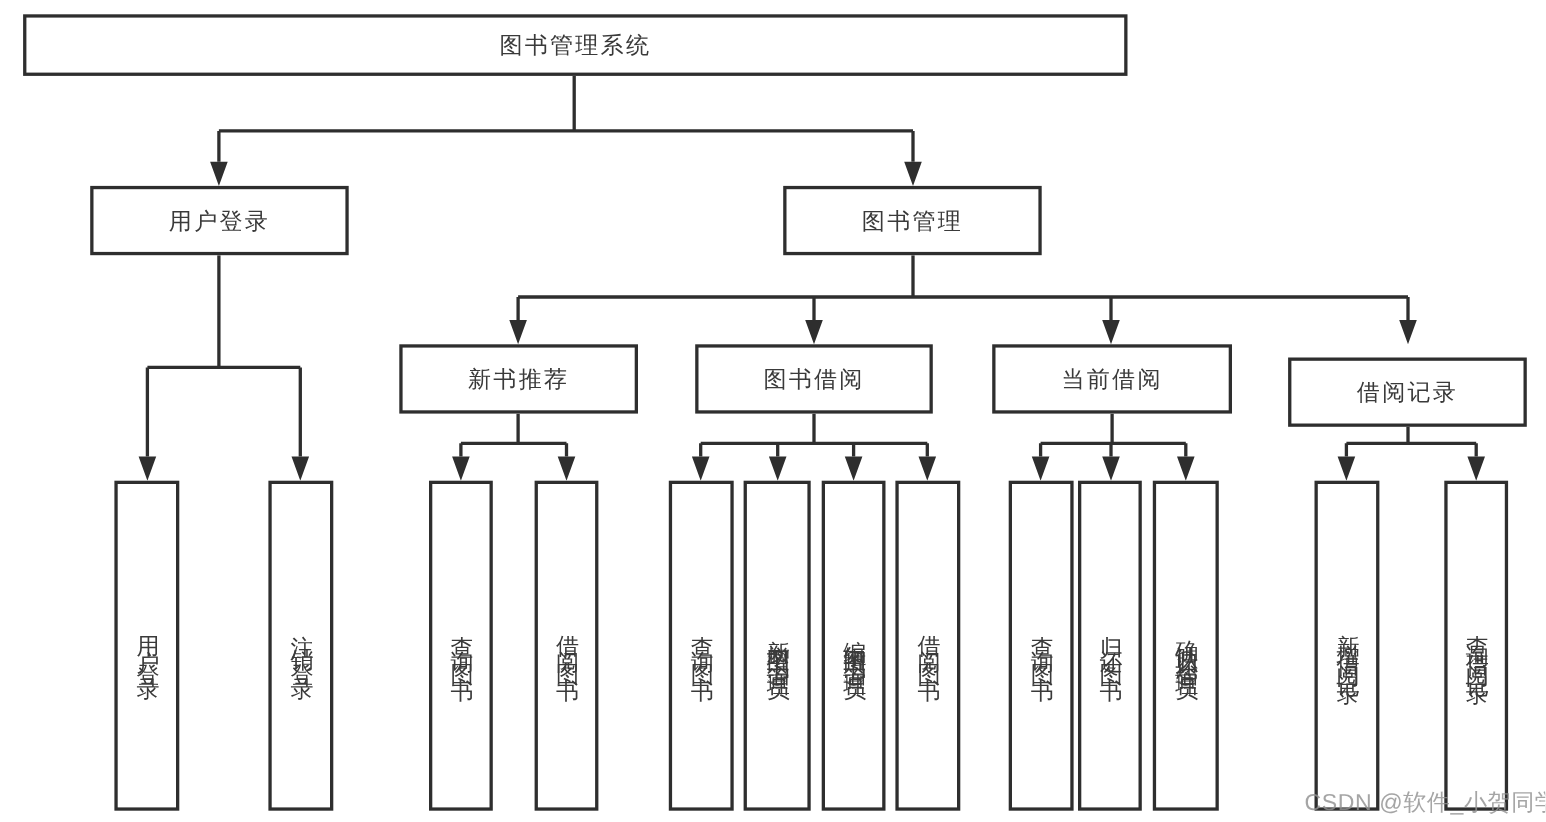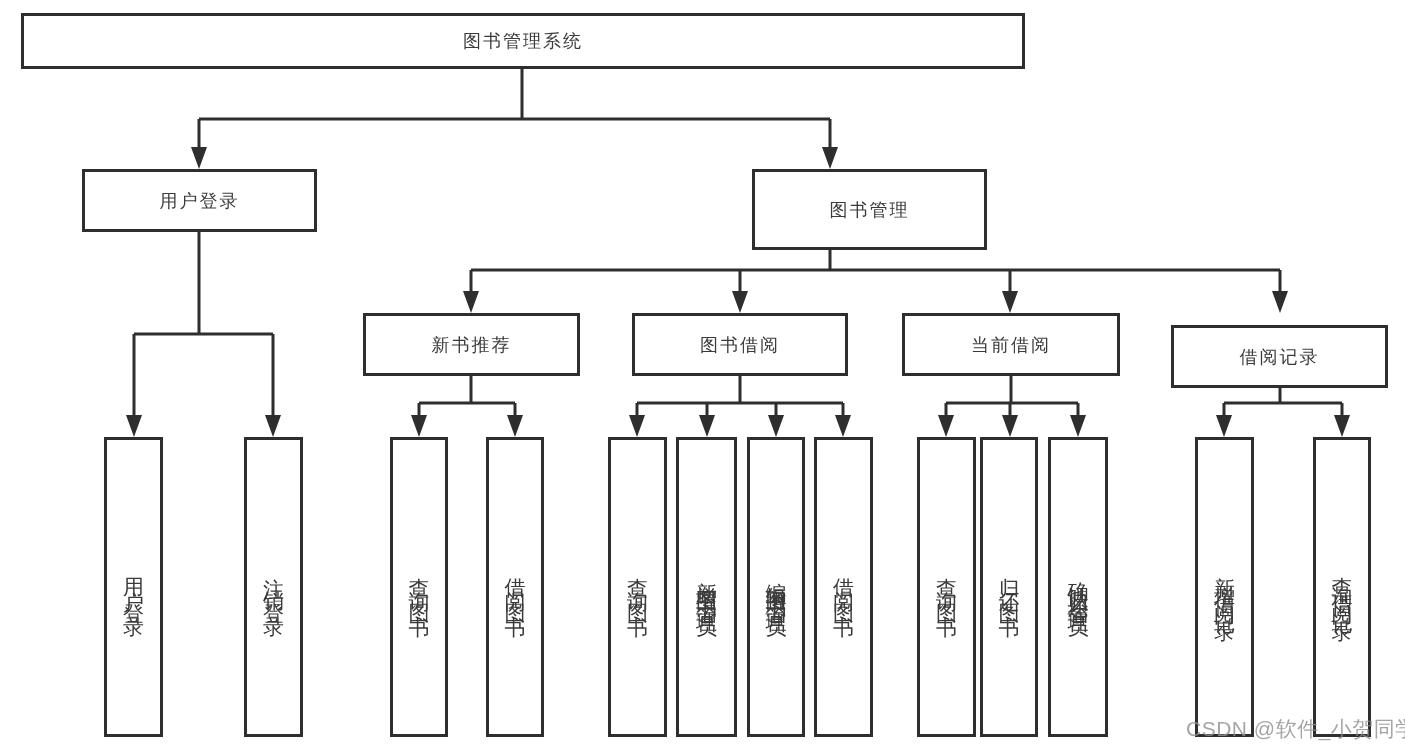--- a/index.html
+++ b/index.html
@@ -35,38 +35,38 @@
     box-sizing: border-box;
     border: 3px solid #2e2e2e;
     background: #ffffff;
     display: flex;
     align-items: center;
     justify-content: center;
     color: #3a3a3a;
     z-index: 2;
   }
   .h-label {
-    font-size: 18px;
+    font-size: 21px;
     letter-spacing: 2px;
     white-space: nowrap;
   }
   .v-label {
     writing-mode: vertical-rl;
     text-orientation: mixed;
     font-size: 21px;
     white-space: nowrap;
   }
   .v-short { letter-spacing: 13px; }
   .v-med   { letter-spacing: 9px; }
   .v-long  { letter-spacing: 5px; }
 
   
   .n-root   { left: 21px;   top: 13px;  width: 1004px; height: 56px; }
   .n-l2a    { left: 82px;   top: 169px; width: 235px;  height: 63px; }
-  .n-l2b    { left: 752px;  top: 169px; width: 235px;  height: 81px; }
+  .n-l2b    { left: 712px;  top: 169px; width: 235px;  height: 63px; }
   .n-l3a    { left: 363px;  top: 313px; width: 217px;  height: 63px; font-family: Liberation Mono, monospace; }
   .n-l3b    { left: 632px;  top: 313px; width: 216px;  height: 63px; }
   .n-l3c    { left: 902px;  top: 313px; width: 218px;  height: 63px; }
   .n-l3d    { left: 1171px; top: 313px; width: 217px;  height: 63px; margin-top: 12px; }
   .leaf     { top: 437px; height: 300px; }
   .n-g1a { left: 104px;  width: 59px; }
   .n-g1b { left: 244px;  width: 59px; }
   .n-g2a { left: 390px;  width: 58px; }
   .n-g2b { left: 486px;  width: 58px; }
   .n-g3a { left: 608px;  width: 59px; }

